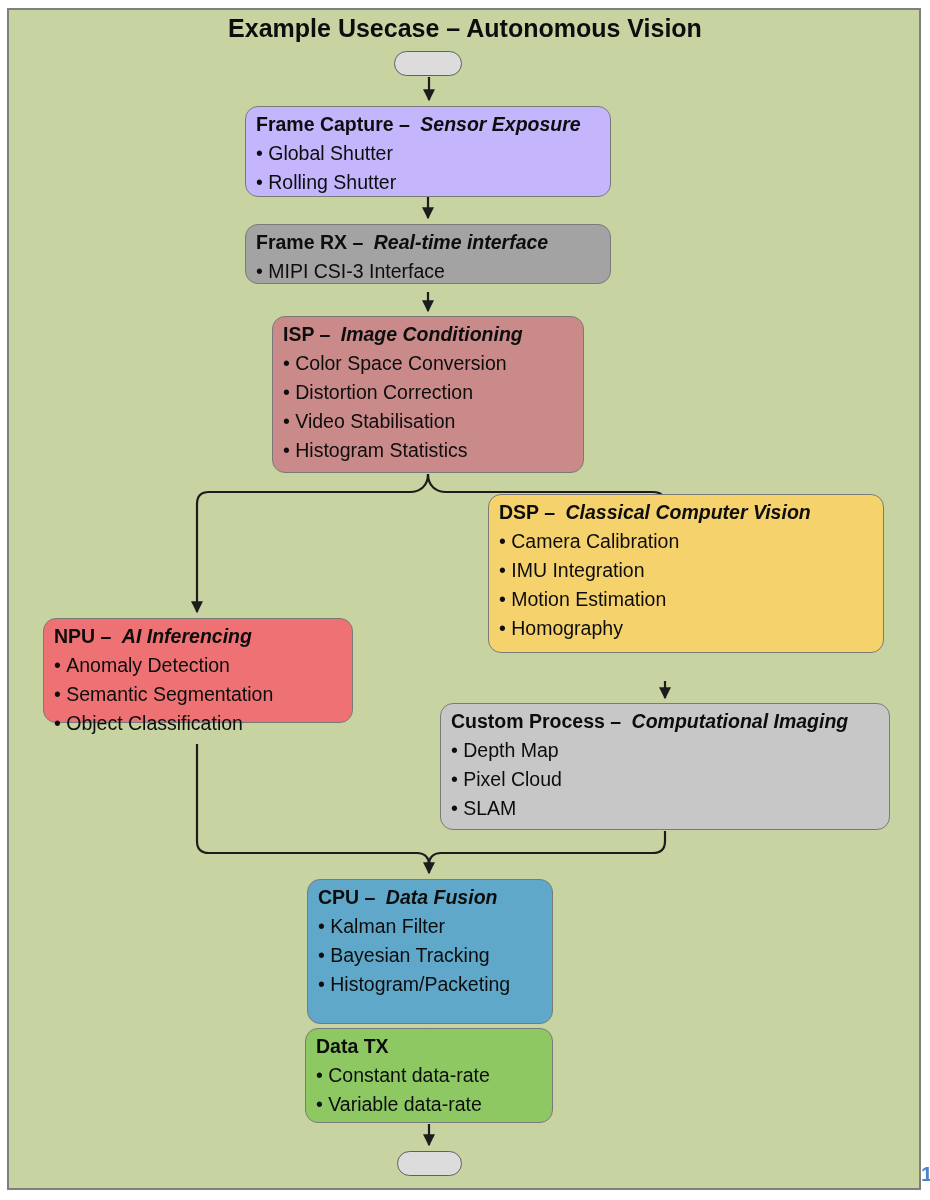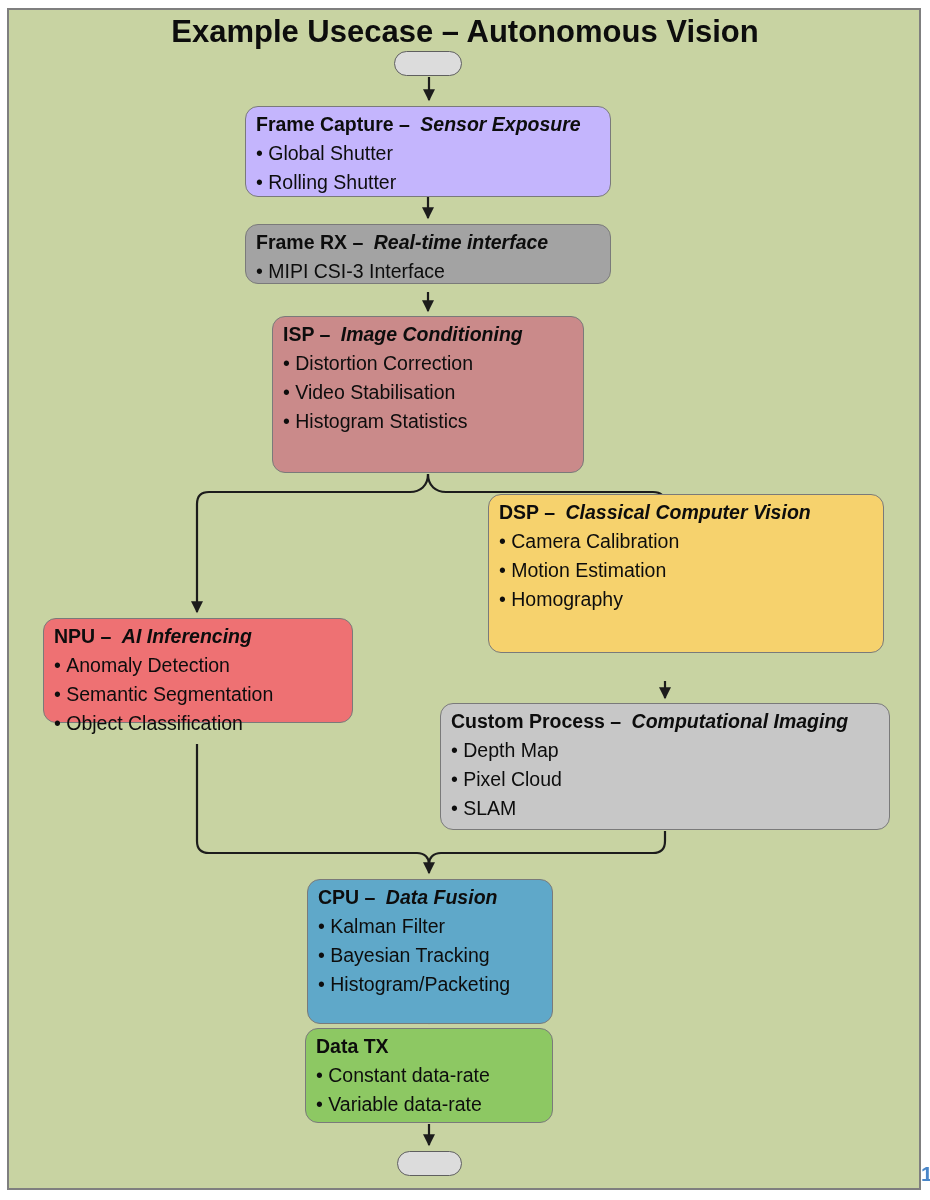--- a/index.html
+++ b/index.html
@@ -19,21 +19,21 @@
     position: absolute;
     left: 7px; top: 8px;
     width: 914px; height: 1182px;
     border: 2px solid #7f7f7f;
   }
   .title {
     position: absolute;
     left: 0; top: 14px;
     width: 930px;
     text-align: center;
-    font-size: 31px;
+    font-size: 25px;
     font-weight: 700;
     letter-spacing: 0;
     color: #0d0d0d;
   }
   .connectors {
     position: absolute;
     left: 0; top: 0;
     width: 930px; height: 1200px;
     pointer-events: none;
   }
@@ -112,33 +112,35 @@
       <li>MIPI CSI-3 Interface</li>
     </ul>
   </section>
 
   <section class="node" style="left: 272px; top: 316px; width: 312px; height: 157px; background-color: rgb(202, 138, 138);">
     <div class="hd">
       <span>ISP –</span>
       <span class="sub">Image Conditioning</span>
     </div>
     <ul class="bl">
+      <li>Color Space Conversion</li>
       <li>Distortion Correction</li>
       <li>Video Stabilisation</li>
       <li>Histogram Statistics</li>
     </ul>
   </section>
 
   <section class="node" style="left: 488px; top: 494px; width: 396px; height: 159px; background-color: rgb(246, 210, 109);">
     <div class="hd">
       <span>DSP –</span>
       <span class="sub">Classical Computer Vision</span>
     </div>
     <ul class="bl">
       <li>Camera Calibration</li>
+      <li>IMU Integration</li>
       <li>Motion Estimation</li>
       <li>Homography</li>
     </ul>
   </section>
 
   <section class="node" style="left: 43px; top: 618px; width: 310px; height: 105px; background-color: rgb(238, 113, 115);">
     <div class="hd">
       <span>NPU –</span>
       <span class="sub">AI Inferencing</span>
     </div>

